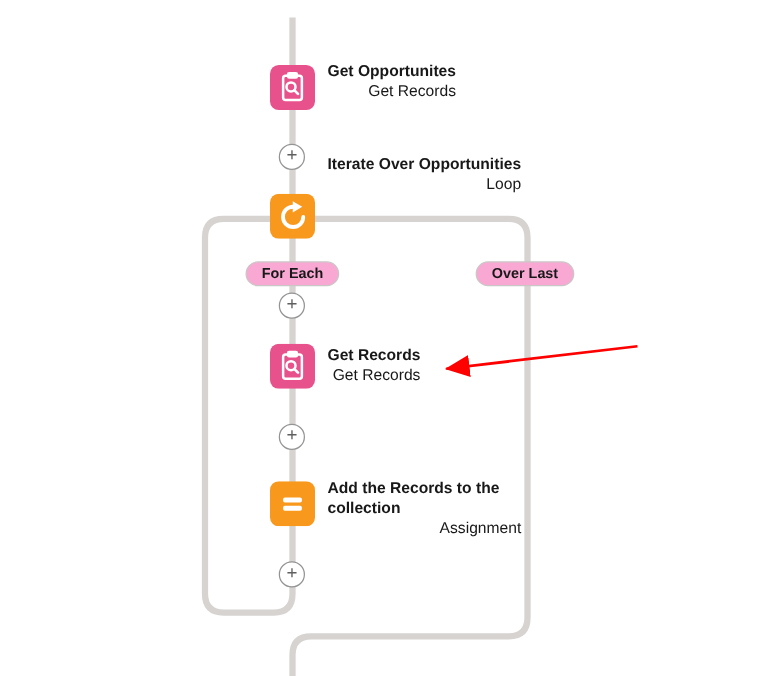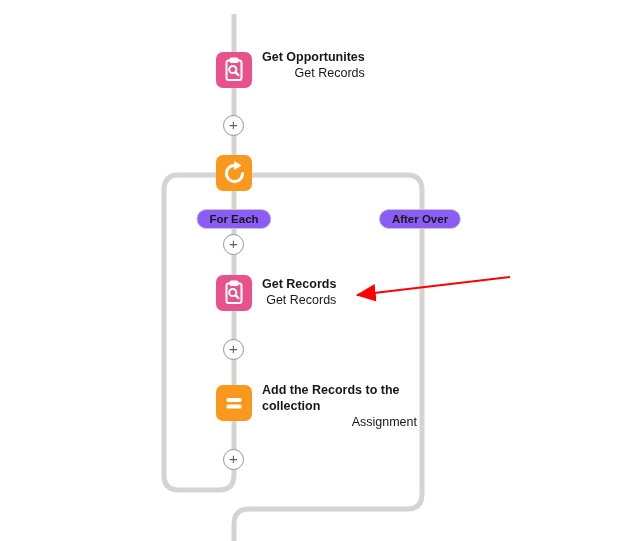--- a/index.html
+++ b/index.html
@@ -26,21 +26,21 @@
   .node-sub{font-weight:400;color:var(--text);text-align:right;}
   .wrap-title{width:155px;}
   .plus{
     position:absolute;z-index:3;width:21px;height:21px;box-sizing:border-box;
     background:#fff;border:1.5px solid #949494;border-radius:50%;
     color:#5f5f5f;font-size:15px;line-height:17px;text-align:center;cursor:pointer;
     user-select:none;
   }
   .badge{
     position:absolute;z-index:3;transform:translateX(-50%);
-    background:#8b5cf6;border:1px solid #c9c7c5;border-radius:11px;
+    background:#f9a8d4;border:1px solid #c9c7c5;border-radius:11px;
     padding:3px 12px;font-size:11.5px;font-weight:700;color:var(--text);
     white-space:nowrap;
   }
   .annotation-text{
     position:absolute;z-index:4;color:var(--annotation);
     font-size:13.5px;font-weight:400;white-space:nowrap;
   }
   .ann-stroke{stroke:var(--annotation);}
   .ann-fill{fill:var(--annotation);}
 </style>
@@ -63,30 +63,34 @@
       <line x1="19.4" y1="20.1" x2="22.4" y2="23.1" stroke="#fff" stroke-width="2.2" stroke-linecap="round"></line>
     </svg>
   </div>
   <div class="node-text" style="left:250px;top:49px">
     <div class="node-title">Get Opportunites</div>
     <div class="node-sub">Get Records</div>
   </div>
 
   <div class="plus" style="left:211px;top:115px">+</div>
 
+  <div class="node-text" style="left:250px;top:123px">
+    <div class="node-title">Iterate Over Opportunities</div>
+    <div class="node-sub">Loop</div>
+  </div>
   <div class="icon-tile" style="left:204px;top:155px">
     <svg viewBox="0 0 36 36" width="36" height="36">
       <rect class="tile-orange" x="0" y="0" width="36" height="36" rx="7"></rect>
       <path d="M 18.5 10.4 A 8.1 8.1 0 1 0 26.6 18.5" fill="none" stroke="#fff" stroke-width="3.1" stroke-linecap="round"></path>
       <polygon points="18.2,5.9 25.8,10.4 18.2,14.9" fill="#fff"></polygon>
     </svg>
   </div>
 
   <div class="badge" style="left:222px;top:209px">For Each</div>
-  <div class="badge" style="left:408px;top:209px">After Over</div>
+  <div class="badge" style="left:408px;top:209px">Over Last</div>
 
   <div class="plus" style="left:211px;top:234px">+</div>
 
   <div class="icon-tile" style="left:204px;top:275px">
     <svg viewBox="0 0 36 36" width="36" height="36">
       <rect class="tile-pink" x="0" y="0" width="36" height="36" rx="7"></rect>
       <rect x="10.5" y="8.5" width="15" height="19.5" rx="2" fill="none" stroke="#fff" stroke-width="2"></rect>
       <rect x="13.5" y="5.5" width="9" height="5.5" rx="1.8" fill="#fff"></rect>
       <circle cx="16.8" cy="17.5" r="3.6" fill="none" stroke="#fff" stroke-width="2"></circle>
       <line x1="19.4" y1="20.1" x2="22.4" y2="23.1" stroke="#fff" stroke-width="2.2" stroke-linecap="round"></line>

